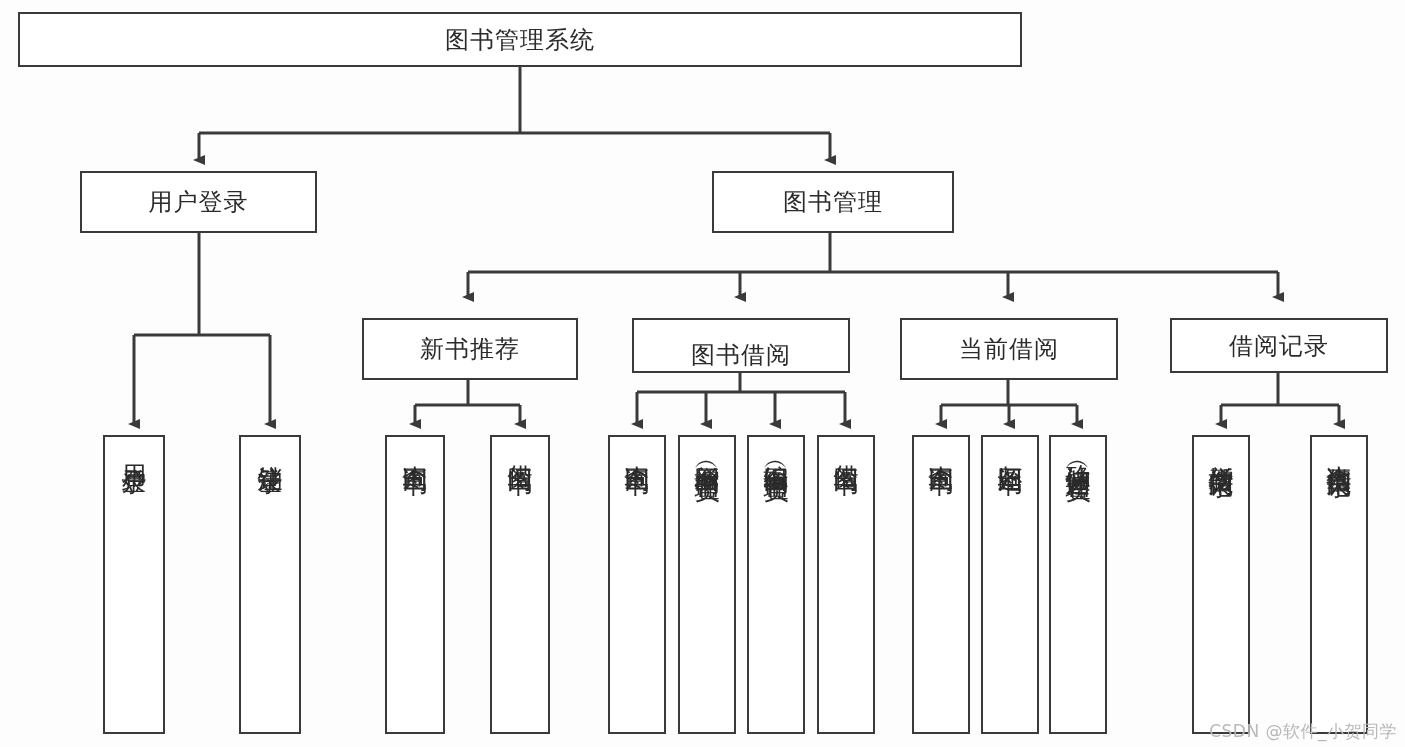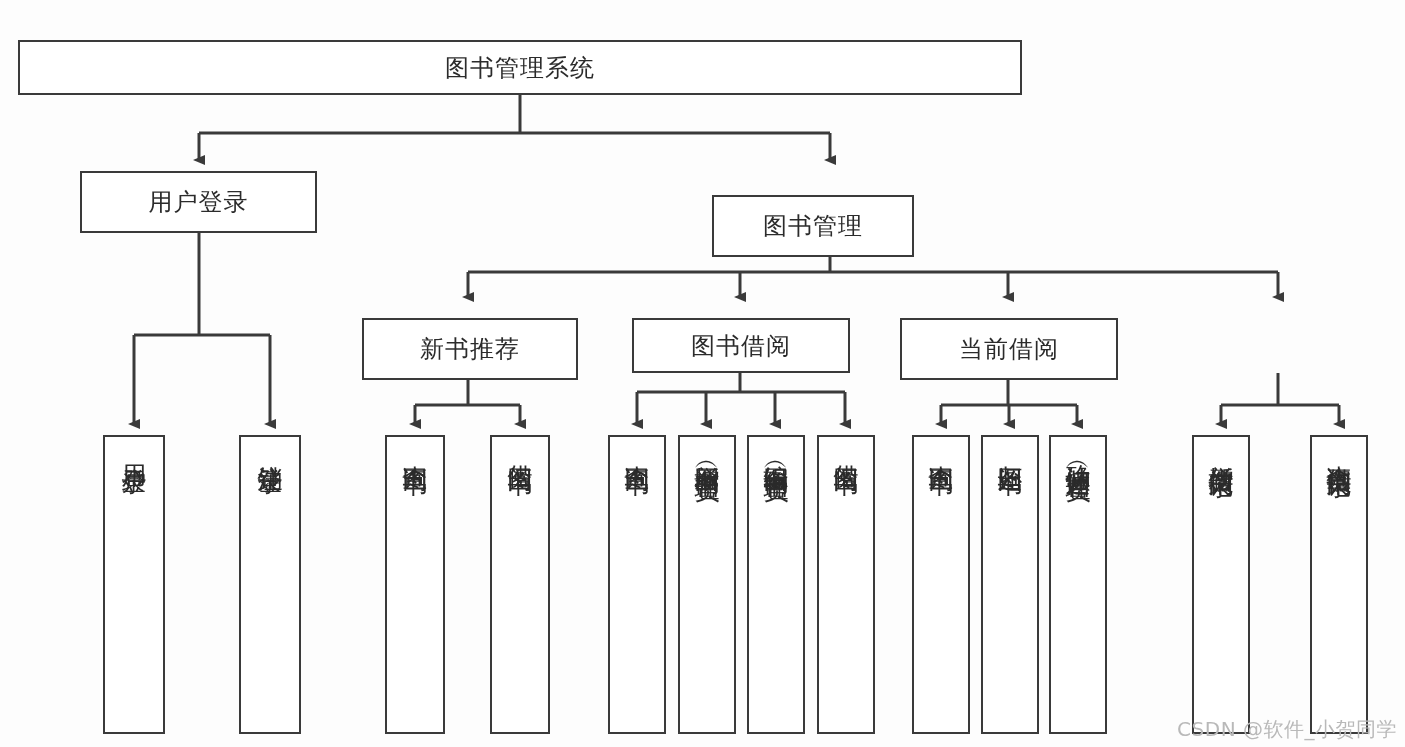--- a/index.html
+++ b/index.html
@@ -50,21 +50,21 @@
     font-size: 25px;
     line-height: 1.08;
     letter-spacing: 2px;
     white-space: nowrap;
     color: #2b2b2b;
   }
   #watermark {
     position: absolute;
     right: 8px;
     bottom: 4px;
-    font-size: 20px;
+    font-size: 17px;
     color: #b9b9b9;
     white-space: nowrap;
     letter-spacing: 0.5px;
   }
 </style>
 </head>
 <body>
 
 <div id="diagram-root">
 
@@ -111,39 +111,42 @@
       <path d="M1009,405 L1009,424" marker-end="url(#arrow)"></path>
       <path d="M1077,405 L1077,424" marker-end="url(#arrow)"></path>
 
       <path d="M1278,373 L1278,405"></path>
       <path d="M1221,405 L1339,405"></path>
       <path d="M1221,405 L1221,424" marker-end="url(#arrow)"></path>
       <path d="M1339,405 L1339,424" marker-end="url(#arrow)"></path>
     </g>
   </svg>
 
-  <div class="node-box node-h" style="left:18px; top:12px; width:1004px; height:55px;margin-top:28px;">
+  <div class="node-box node-h" style="left:18px; top:12px; width:1004px; height:55px;">
     <span>图书管理系统</span>
   </div>
 
   <div class="node-box node-h" style="left:80px; top:171px; width:237px; height:62px;">
     <span>用户登录</span>
   </div>
-  <div class="node-box node-h" style="left:712px; top:171px; width:202px; height:62px;margin-top:24px;">
+  <div class="node-box node-h" style="left:712px; top:171px; width:242px; height:62px;">
     <span>图书管理</span>
   </div>
 
   <div class="node-box node-h" style="left:362px; top:318px; width:216px; height:62px;">
     <span>新书推荐</span>
   </div>
-  <div class="node-box node-h" style="left:632px; top:318px; width:218px; height:55px;">
+  <div class="node-box node-h" style="left:632px; top:318px; width:218px; height:55px;align-items:flex-end;">
     <span>图书借阅</span>
   </div>
   <div class="node-box node-h" style="left:900px; top:318px; width:218px; height:62px;">
     <span>当前借阅</span>
+  </div>
+  <div class="node-box node-h" style="left:1170px; top:318px; width:218px; height:55px;">
+    <span>借阅记录</span>
   </div>
 
   <div class="node-box node-v" style="left:103px; top:435px; width:62px; height:299px;">
     <span class="vtext">用户登录</span>
   </div>
   <div class="node-box node-v" style="left:239px; top:435px; width:62px; height:299px;">
     <span class="vtext">注销登录</span>
   </div>
 
   <div class="node-box node-v" style="left:385px; top:435px; width:60px; height:299px;">

